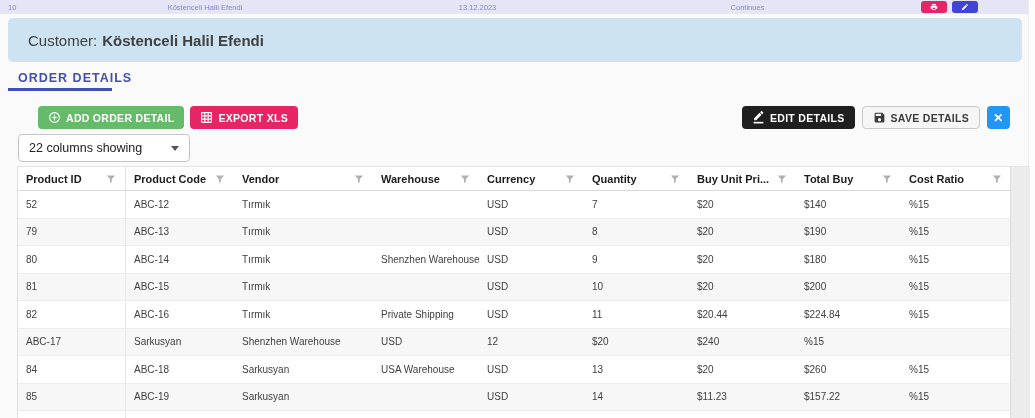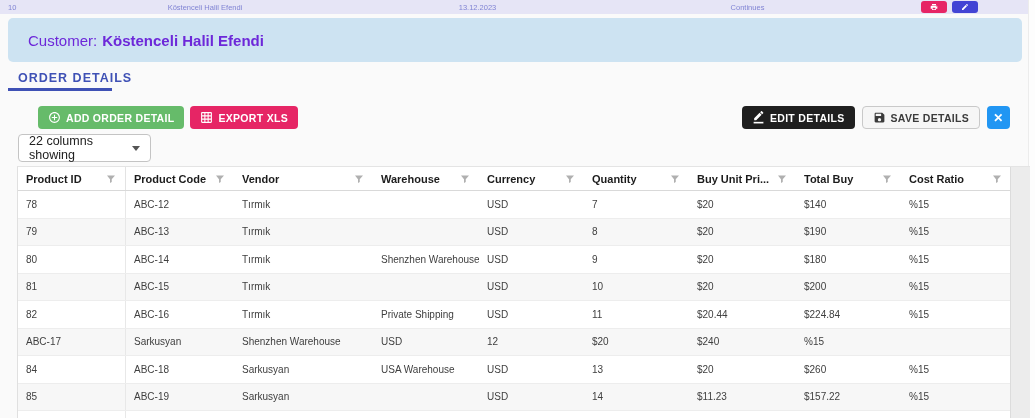--- a/index.html
+++ b/index.html
@@ -32,21 +32,21 @@
   .right-gutter {
     position:absolute; top:0; right:0; width:7px; height:418px;
     background:#fdfdfd; border-left:1px solid #ececec;
   }
 
   
   .banner {
     position:absolute; top:18px; left:8px; width:1014px; height:44px;
     background:#cde3f2; border-radius:5px;
     display:flex; align-items:center; padding-left:20px;
-    font-size:15px; color:#6d28d9;
+    font-size:15px; color:#404040;
   }
   .banner b { margin-left:5px; font-weight:bold; }
 
   
   .tab-label {
     position:absolute; top:71px; left:18px;
     font-size:12.5px; font-weight:bold; letter-spacing:1px; color:#3f51b5;
     cursor:pointer;
   }
   .tab-indicator {
@@ -71,21 +71,21 @@
   .btn-edit svg { fill:#fff; }
   .btn-save   { background:#f6f6f6; color:#3b3b3b; border:1px solid #c9c9c9; }
   .btn-save svg { fill:#3b3b3b; }
   .btn-close  {
     width:23px; height:23px; padding:0; justify-content:center;
     background:#2196f3; color:#fff; font-size:12px; font-weight:bold;
   }
 
   
   .columns-select {
-    position:absolute; top:134px; left:18px; width:133px; height:28px;
+    position:absolute; top:134px; left:18px; width:172px; height:28px;
     background:#fff; border:1px solid #c4c4c4; border-radius:4px;
     display:flex; align-items:center; justify-content:space-between;
     padding:0 10px; font-size:12.5px; color:#212121; cursor:pointer;
   }
   .caret {
     width:0; height:0; border-left:4px solid transparent; border-right:4px solid transparent;
     border-top:5px solid #555;
   }
 
   
@@ -276,21 +276,21 @@
           <span>Cost Ratio</span>
           <span class="funnel">
             <svg viewBox="0 0 24 24">
               <path d="M4 5h16l-6.5 7.5v5.3L10 20v-7.5L4 5z"></path>
             </svg>
           </span>
         </div>
       </div>
     <div id="grid-body">
         <div class="trow">
-          <div class="tcell">78</div>
+          <div class="tcell">52</div>
           <div class="tcell">ABC-12</div>
           <div class="tcell">Tırmık</div>
           <div class="tcell"></div>
           <div class="tcell">USD</div>
           <div class="tcell">7</div>
           <div class="tcell">$20</div>
           <div class="tcell">$140</div>
           <div class="tcell">%15</div>
         </div>
         <div class="trow">

